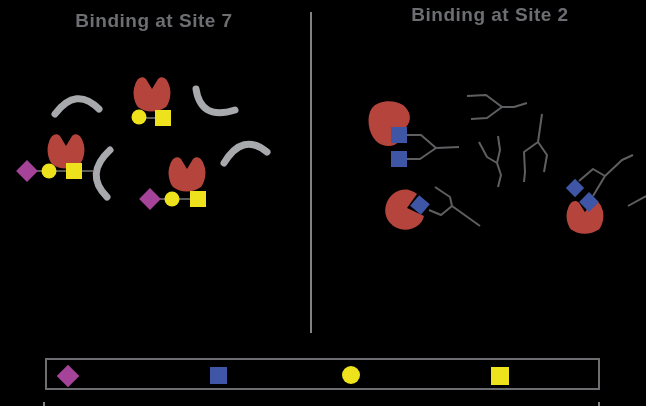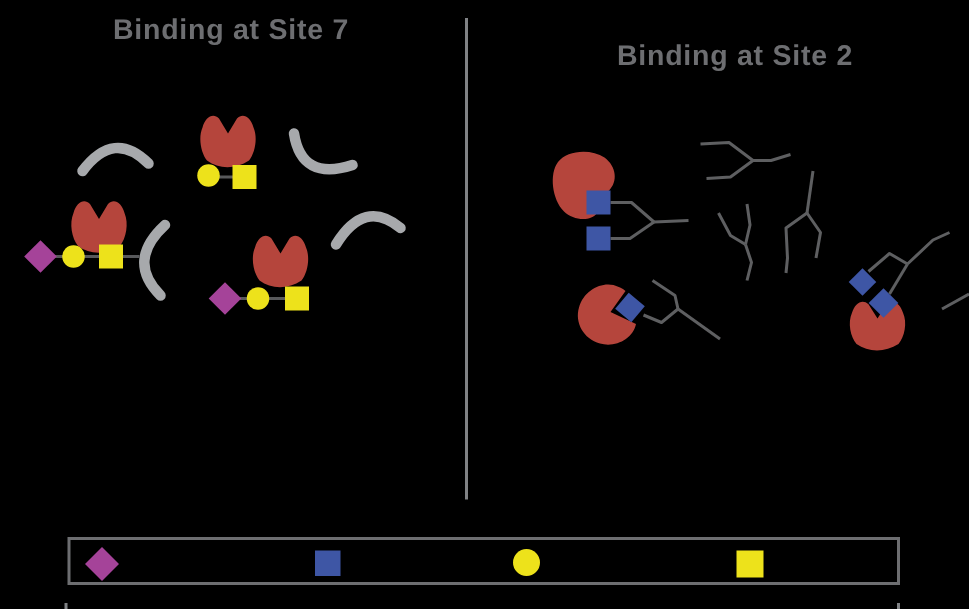--- a/index.html
+++ b/index.html
@@ -5,21 +5,21 @@
   html,body{margin:0;padding:0;background:#000;}
   #stage{
     position:relative;width:646px;height:406px;background:#000;overflow:hidden;
     font-family:"Liberation Sans", sans-serif;
   }
   .panel-title{
     position:absolute;top:10px;transform:translateX(-50%);
     font-size:19px;font-weight:bold;color:#6D6E71;white-space:nowrap;letter-spacing:.5px;
   }
   #title-1{left:154px;}
-  #title-2{left:490px;top:27px;}
+  #title-2{left:490px;top:4px;}
   #diagram-svg{position:absolute;left:0;top:0;}
   #legend-box{
     position:absolute;left:45px;top:358px;width:551px;height:28px;
     border:2px solid #6D6E71;background:transparent;
   }
   .partial-mark{position:absolute;width:2px;height:4px;top:402px;background:#808285;}
   #partial-mark-left{left:43px;}
   #partial-mark-right{left:598px;}
 </style>
 </head>

